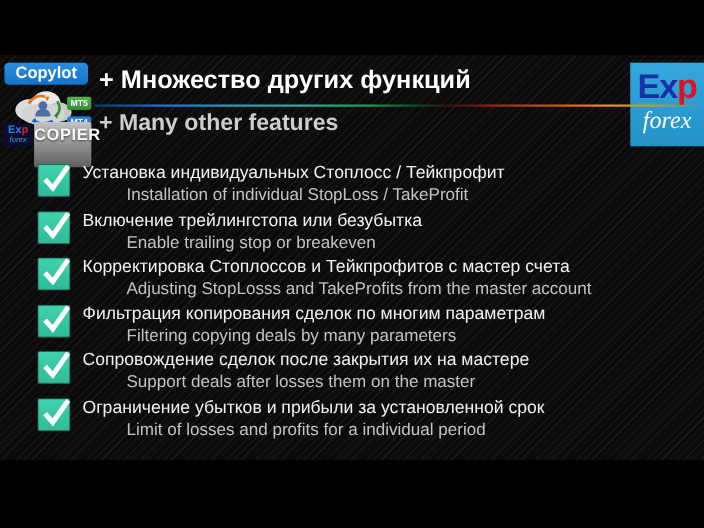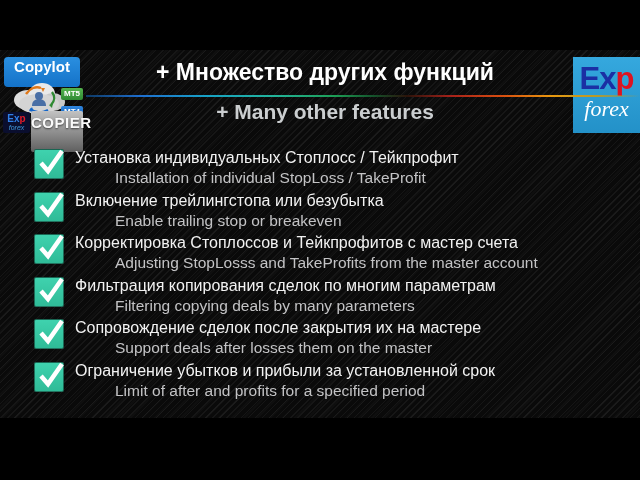--- a/index.html
+++ b/index.html
@@ -12,21 +12,21 @@
     position:absolute;left:0;top:50px;width:640px;height:368px;
     background-color:#0a0a0a;
     background-image:
       repeating-linear-gradient(135deg, rgba(255,255,255,0.05) 0 1px, transparent 1px 5px),
       repeating-linear-gradient(135deg, rgba(255,255,255,0.02) 0 2px, transparent 2px 9px);
   }
 
   
   .logo-left{position:absolute;left:3px;top:56px;width:80px;height:78px;}
   .copylot-badge{
-    position:absolute;left:1px;top:1px;width:76px;height:30px;
+    position:absolute;left:1px;top:1px;width:76px;height:20px;
     background:linear-gradient(#2a8fe0,#1472c8);border-radius:4px;
     color:#fff;font-weight:bold;font-size:15px;line-height:20px;text-align:center;
   }
   .cloud-wrap{position:absolute;left:5px;top:22px;width:62px;height:38px;}
   .mt-badge{
     position:absolute;width:22px;height:12px;border-radius:2px;
     color:#fff;font-size:8px;font-weight:bold;line-height:12px;text-align:center;
   }
   .mt5{left:58px;top:32px;background:linear-gradient(#55b54e,#2f8a33);}
   .mt4{left:58px;top:50px;background:linear-gradient(#2f86e0,#115bb4);}
@@ -54,32 +54,32 @@
   .logo-right .exp .ex{color:#1b2fa4;}
   .logo-right .exp .p{color:#dd1322;}
   .logo-right .forex{
     font-family:"Liberation Serif", serif;
     font-size:22px;font-style:italic;color:#fff;line-height:26px;
   }
 
   
   .title-ru{
     position:absolute;left:90px;top:59px;width:470px;
-    color:#ffffff;font-size:23px;font-weight:bold;text-align:center;
+    color:#ffffff;font-size:23px;font-weight:bold;
   }
   .grad-line{
     position:absolute;left:86px;top:95px;width:554px;height:2px;
     background:linear-gradient(to right,
       #0e3a66 0%, #1e6fd0 10%, #17a3c6 22%, #22b49a 34%, #1d9e55 45%,
       #14512a 52%, #2c130a 58%, #a8221a 66%, #d84d10 75%, #e8980f 84%,
       #b89a26 92%, rgba(40,32,6,0) 100%);
   }
   .title-en{
     position:absolute;left:90px;top:100px;width:470px;
-    color:#cbced0;font-size:21px;font-weight:bold;text-align:center;
+    color:#cbced0;font-size:21px;font-weight:bold;text-align:left;
   }
 
   
   .features{position:absolute;left:34px;top:148px;width:580px;}
   .feature{display:flex;align-items:flex-start;height:40px;margin-bottom:2.5px;}
   .checkbox{
     position:relative;width:30px;height:30px;flex:0 0 30px;margin-top:1px;
     background:linear-gradient(#3fd2ae,#2fbb97);
     border:1px solid rgba(0,0,0,0.45);border-radius:2px;box-sizing:border-box;
     margin-right:11px;
@@ -187,16 +187,16 @@
     </div>
   </div>
   <div class="feature">
     <div class="checkbox">
       <svg width="34" height="34" viewBox="0 0 34 34">
           <polyline points="7,18 14,26 28,6" fill="none" stroke="#ffffff" stroke-width="4.5"></polyline>
         </svg>
     </div>
     <div class="feature-text">
       <span class="feature-ru">Ограничение убытков и прибыли за установленной срок</span>
-      <span class="feature-en">Limit of after and profits for a specified period</span>
+      <span class="feature-en">Limit of losses and profits for a individual period</span>
     </div>
   </div>
 </div>
 
 </body></html>

